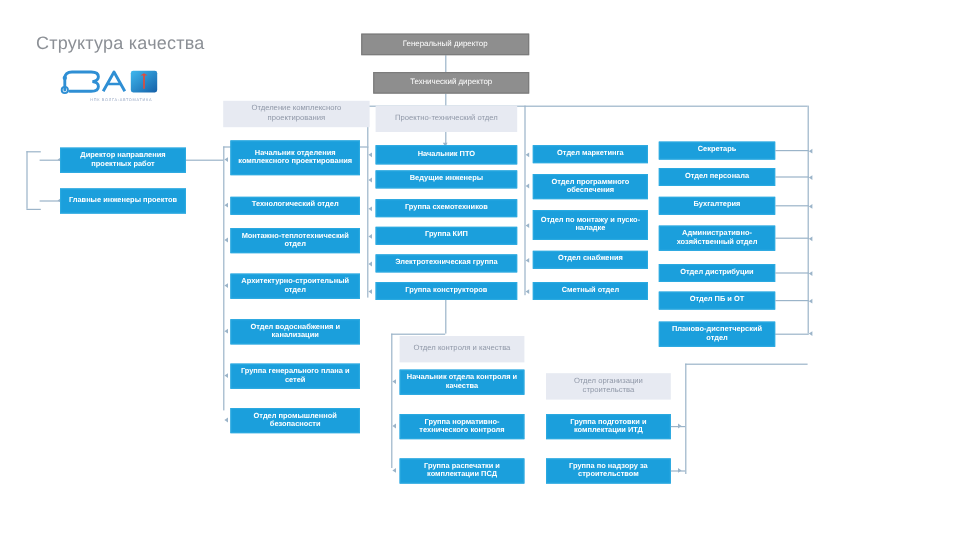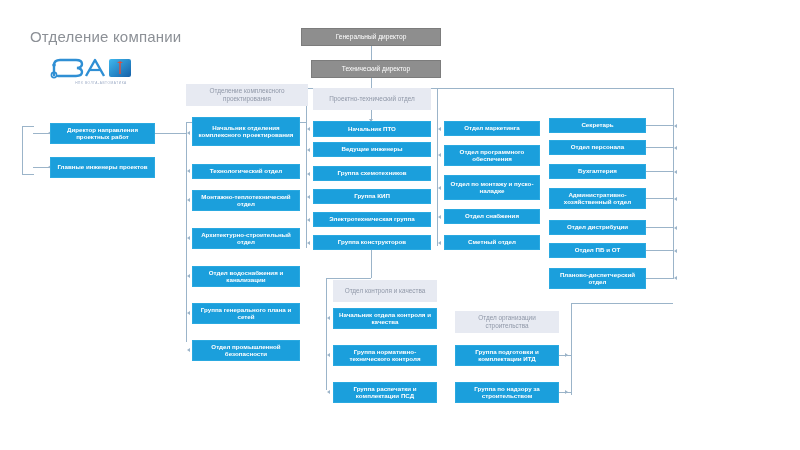--- a/index.html
+++ b/index.html
@@ -55,21 +55,21 @@
   .arrow.down{
     border-left:2.2px solid transparent;border-right:2.2px solid transparent;
     border-top:3.2px solid #9bb4c9;border-bottom:0;
   }
 </style>
 </head>
 <body>
 
 <div id="chart">
 
-  <div class="title">Отделение компании</div>
+  <div class="title">Структура качества</div>
 
   <div class="logo">
     <svg width="110" height="30" viewBox="0 0 110 30">
       <defs>
         <linearGradient id="lg" x1="0" y1="0" x2="1" y2="1">
           <stop offset="0" stop-color="#3fb8ee"></stop>
           <stop offset="1" stop-color="#1560a8"></stop>
         </linearGradient>
       </defs>
       <path d="M8 22 L8 12 Q8 7 14 7 L30 7 Q36 7 36 11 Q36 14.5 31 15 Q36 15.5 36 19 Q36 23 30 23 L12 23" fill="none" stroke="#2f8fd4" stroke-width="2.4" stroke-linecap="round"></path>

